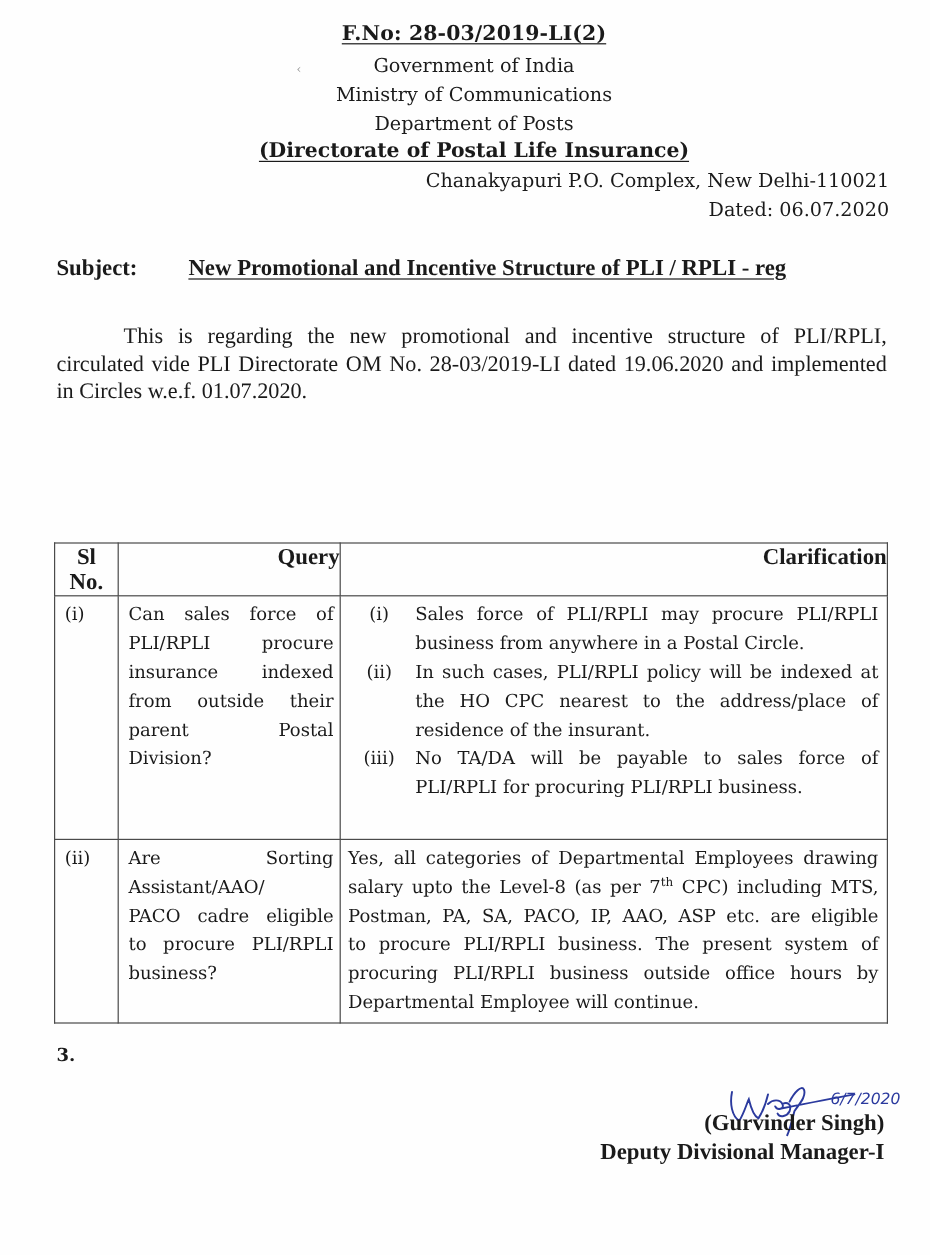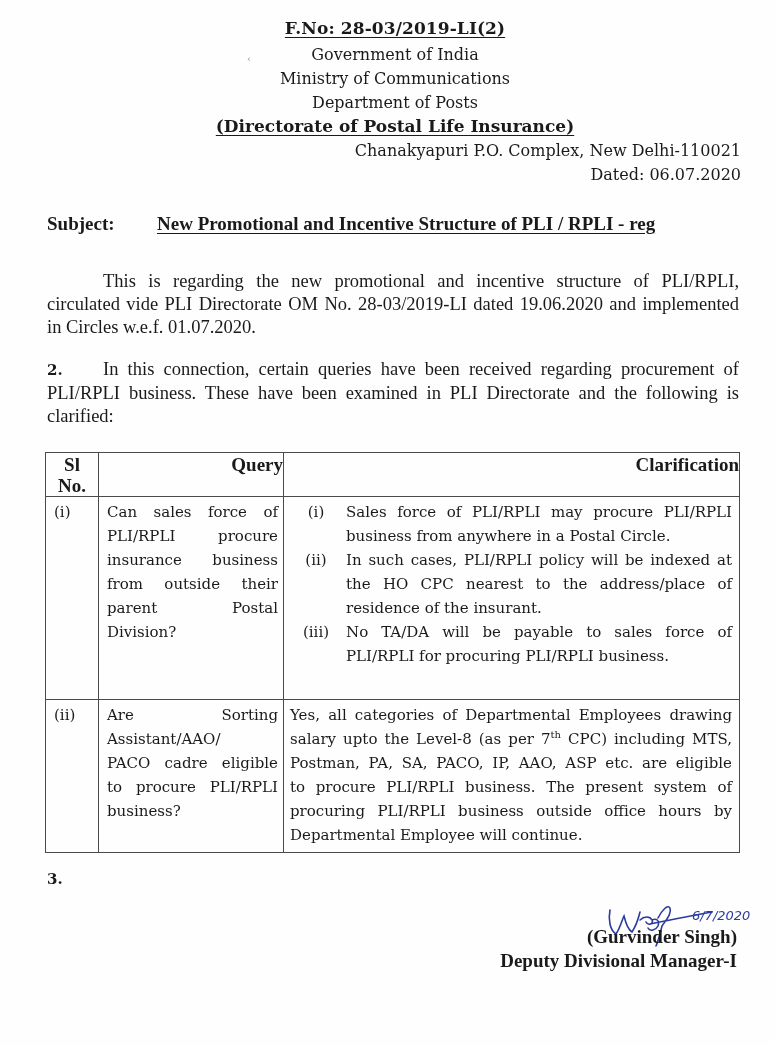--- a/index.html
+++ b/index.html
@@ -222,23 +222,20 @@
   <div class="abs hdr-line hdr-dep">Department of Posts</div>
   <div class="abs directorate">(Directorate of Postal Life Insurance)</div>
   <div class="abs address">Chanakyapuri P.O. Complex, New Delhi-110021</div>
   <div class="abs dated">Dated: 06.07.2020</div>
 
   <div class="abs subject-label">Subject:</div>
   <div class="abs subject-text">New Promotional and Incentive Structure of PLI / RPLI - reg</div>
 
   <div class="para para1">This is regarding the new promotional and incentive structure of PLI/RPLI, circulated vide PLI Directorate OM No. 28-03/2019-LI dated 19.06.2020 and implemented in Circles w.e.f. 01.07.2020.</div>
 
-  <div class="para para2">
-    <span class="para-num">2.</span><span>In this connection, certain queries have been received regarding procurement of PLI/RPLI business. These have been examined in PLI Directorate and the following is clarified:</span>
-  </div>
 
   <table class="tbl">
     <colgroup>
       <col class="col-sl">
       <col class="col-q">
       <col class="col-c">
     </colgroup>
     <tbody>
         <tr>
       <th class="th-sl">
@@ -247,21 +244,21 @@
       </th>
       <th class="th-q">Query</th>
       <th class="th-c">Clarification</th>
     </tr>
 
     <tr class="row1">
       <td class="cell-sl">(i)</td>
       <td class="cell-q">
         <span class="q-line">Can sales force of</span>
         <span class="q-line">PLI/RPLI procure</span>
-        <span class="q-line">insurance business</span>
+        <span class="q-line">insurance indexed</span>
         <span class="q-line">from outside their</span>
         <span class="q-line">parent Postal</span>
         <span class="q-line last">Division?</span>
       </td>
       <td class="cell-c">
         <div class="sub-item">
           <span class="sub-num">(i)</span>
           <div class="sub-text">
             <span class="c-line">Sales force of PLI/RPLI may procure PLI/RPLI</span>
             <span class="c-line last">business from anywhere in a Postal Circle.</span>

